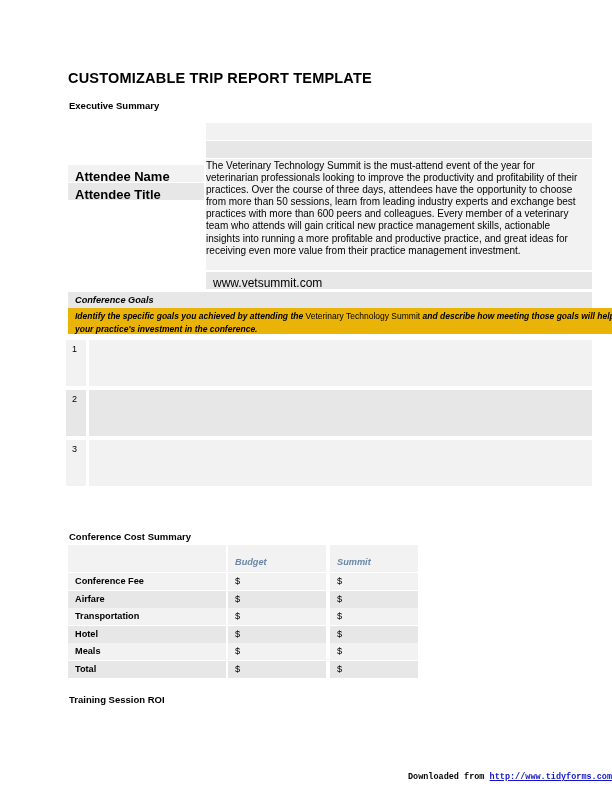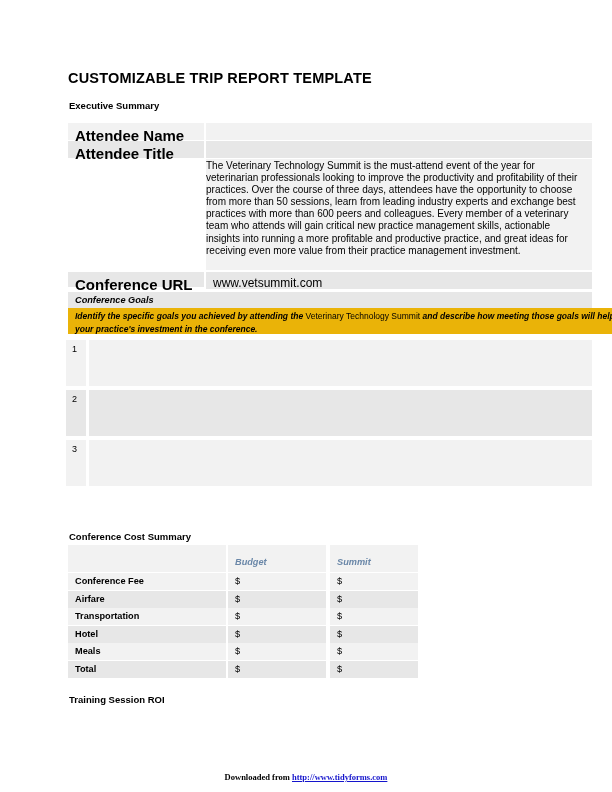--- a/index.html
+++ b/index.html
@@ -46,23 +46,24 @@
   #training-roi-heading { top: 694px; }
 
   
   .cell {
     position: absolute;
     box-sizing: border-box;
     background: #f2f2f2;
   }
   .cell.alt { background: #e7e7e7; }
   .cell.label {
-    font-size: 15px;
+    font-size: 13px;
     font-weight: bold;
     padding: 4px 0 0 7px;
+    margin-top: 42px;
   }
   .cell.value {
     font-size: 12px;
     padding: 4px 0 0 7px;
   }
 
   
   .row-label { left: 68px; width: 136px; }
   .row-value { left: 206px; width: 386px; }
 
@@ -164,22 +165,22 @@
   #cost-head-actual { top: 545px; height: 27px; padding-top: 27px; }
   
   #cost-head-actual { padding-top: 12px; }
 
   
   #footer {
     position: absolute;
     left: 0;
     top: 772px;
     width: 612px;
-    text-align: center;
-    font-family: Liberation Serif, serif;
+    text-align: right;
+    font-family: Liberation Mono, monospace;
     font-size: 8.5px;
     font-weight: bold;
     color: #000000;
   }
   #footer .link {
     color: #1414cc;
     text-decoration: underline;
   }
 </style>
 </head>

